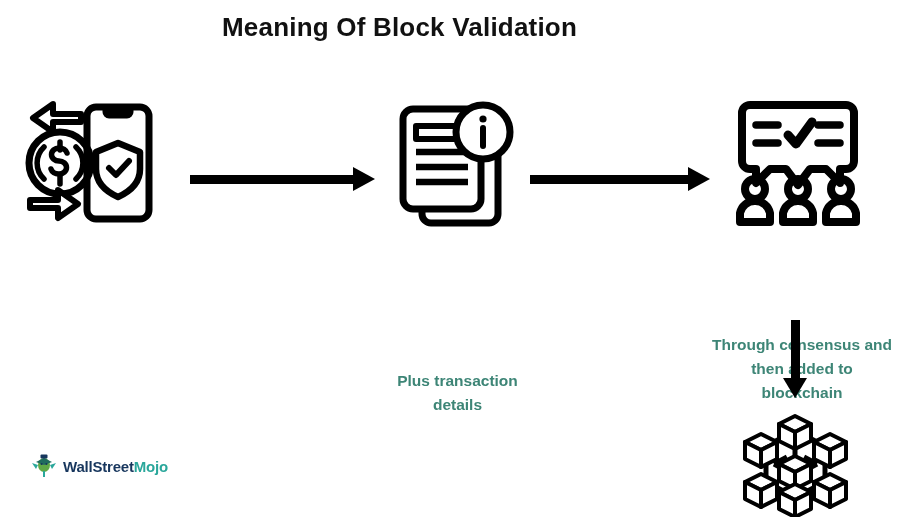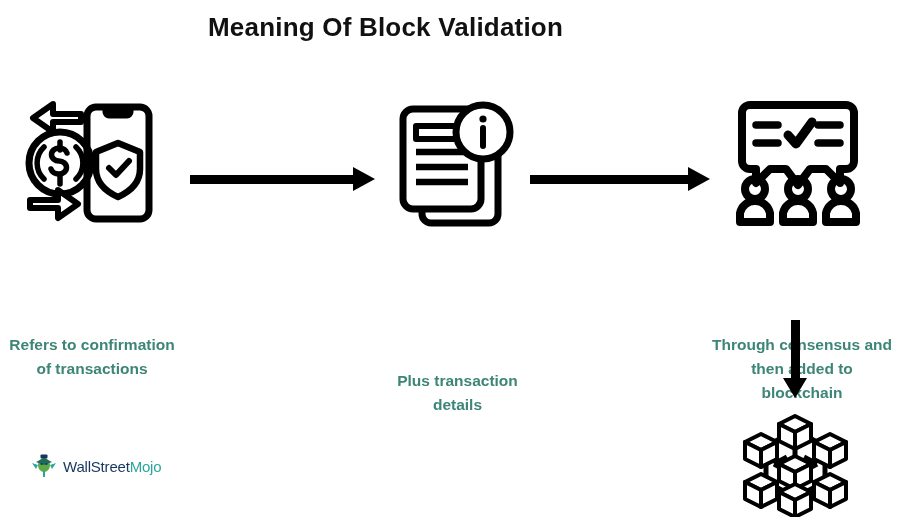--- a/index.html
+++ b/index.html
@@ -12,21 +12,21 @@
   }
   #canvas {
     position: relative;
     width: 909px;
     height: 529px;
     background: #ffffff;
     overflow: hidden;
   }
   #title {
     position: absolute;
-    left: 1px;
+    left: 15px;
     top: 12px;
     width: 769px;
     text-align: center;
     font-size: 26px;
     font-weight: bold;
     color: #111111;
     letter-spacing: 0.2px;
   }
   .col {
     position: absolute;
@@ -87,21 +87,21 @@
   #logo {
     position: absolute;
     left: 30px;
     top: 450px;
     display: flex;
     align-items: center;
     gap: 5px;
   }
   .logo-text {
     font-size: 15px;
-    font-weight: normal;
+    font-weight: bold;
     letter-spacing: -0.2px;
   }
   .logo-a { color: #17365d; }
   .logo-b { color: #2aa79b; }
 </style>
 </head>
 <body>
 
 <div id="canvas">
 
@@ -132,21 +132,20 @@
 
         <g fill="#ffffff" stroke="#000000" stroke-width="6" stroke-linejoin="round">
           <path d="M73 19 h-28 v-10 l-20 14 l20 14 v-10 h28 z"></path>
         </g>
 
         <g fill="#ffffff" stroke="#000000" stroke-width="6" stroke-linejoin="round">
           <path d="M22 105 h28 v-10 l20 14 l-20 14 v-10 h-28 z"></path>
         </g>
       </svg>
     </div>
-    <div class="caption" style="left:0; width:168px;">Refers to confirmation of transactions</div>
   </div>
 
   <div class="arrow-h" style="left:190px; top:175px; width:185px;">
     <div class="shaft" style="width:165px;"></div>
     <div class="head" style="left:163px;"></div>
   </div>
 
   <div class="col" style="left:385px; width:145px;">
     <div class="icon-box">
       <svg width="145" height="135" viewBox="0 0 145 135">

